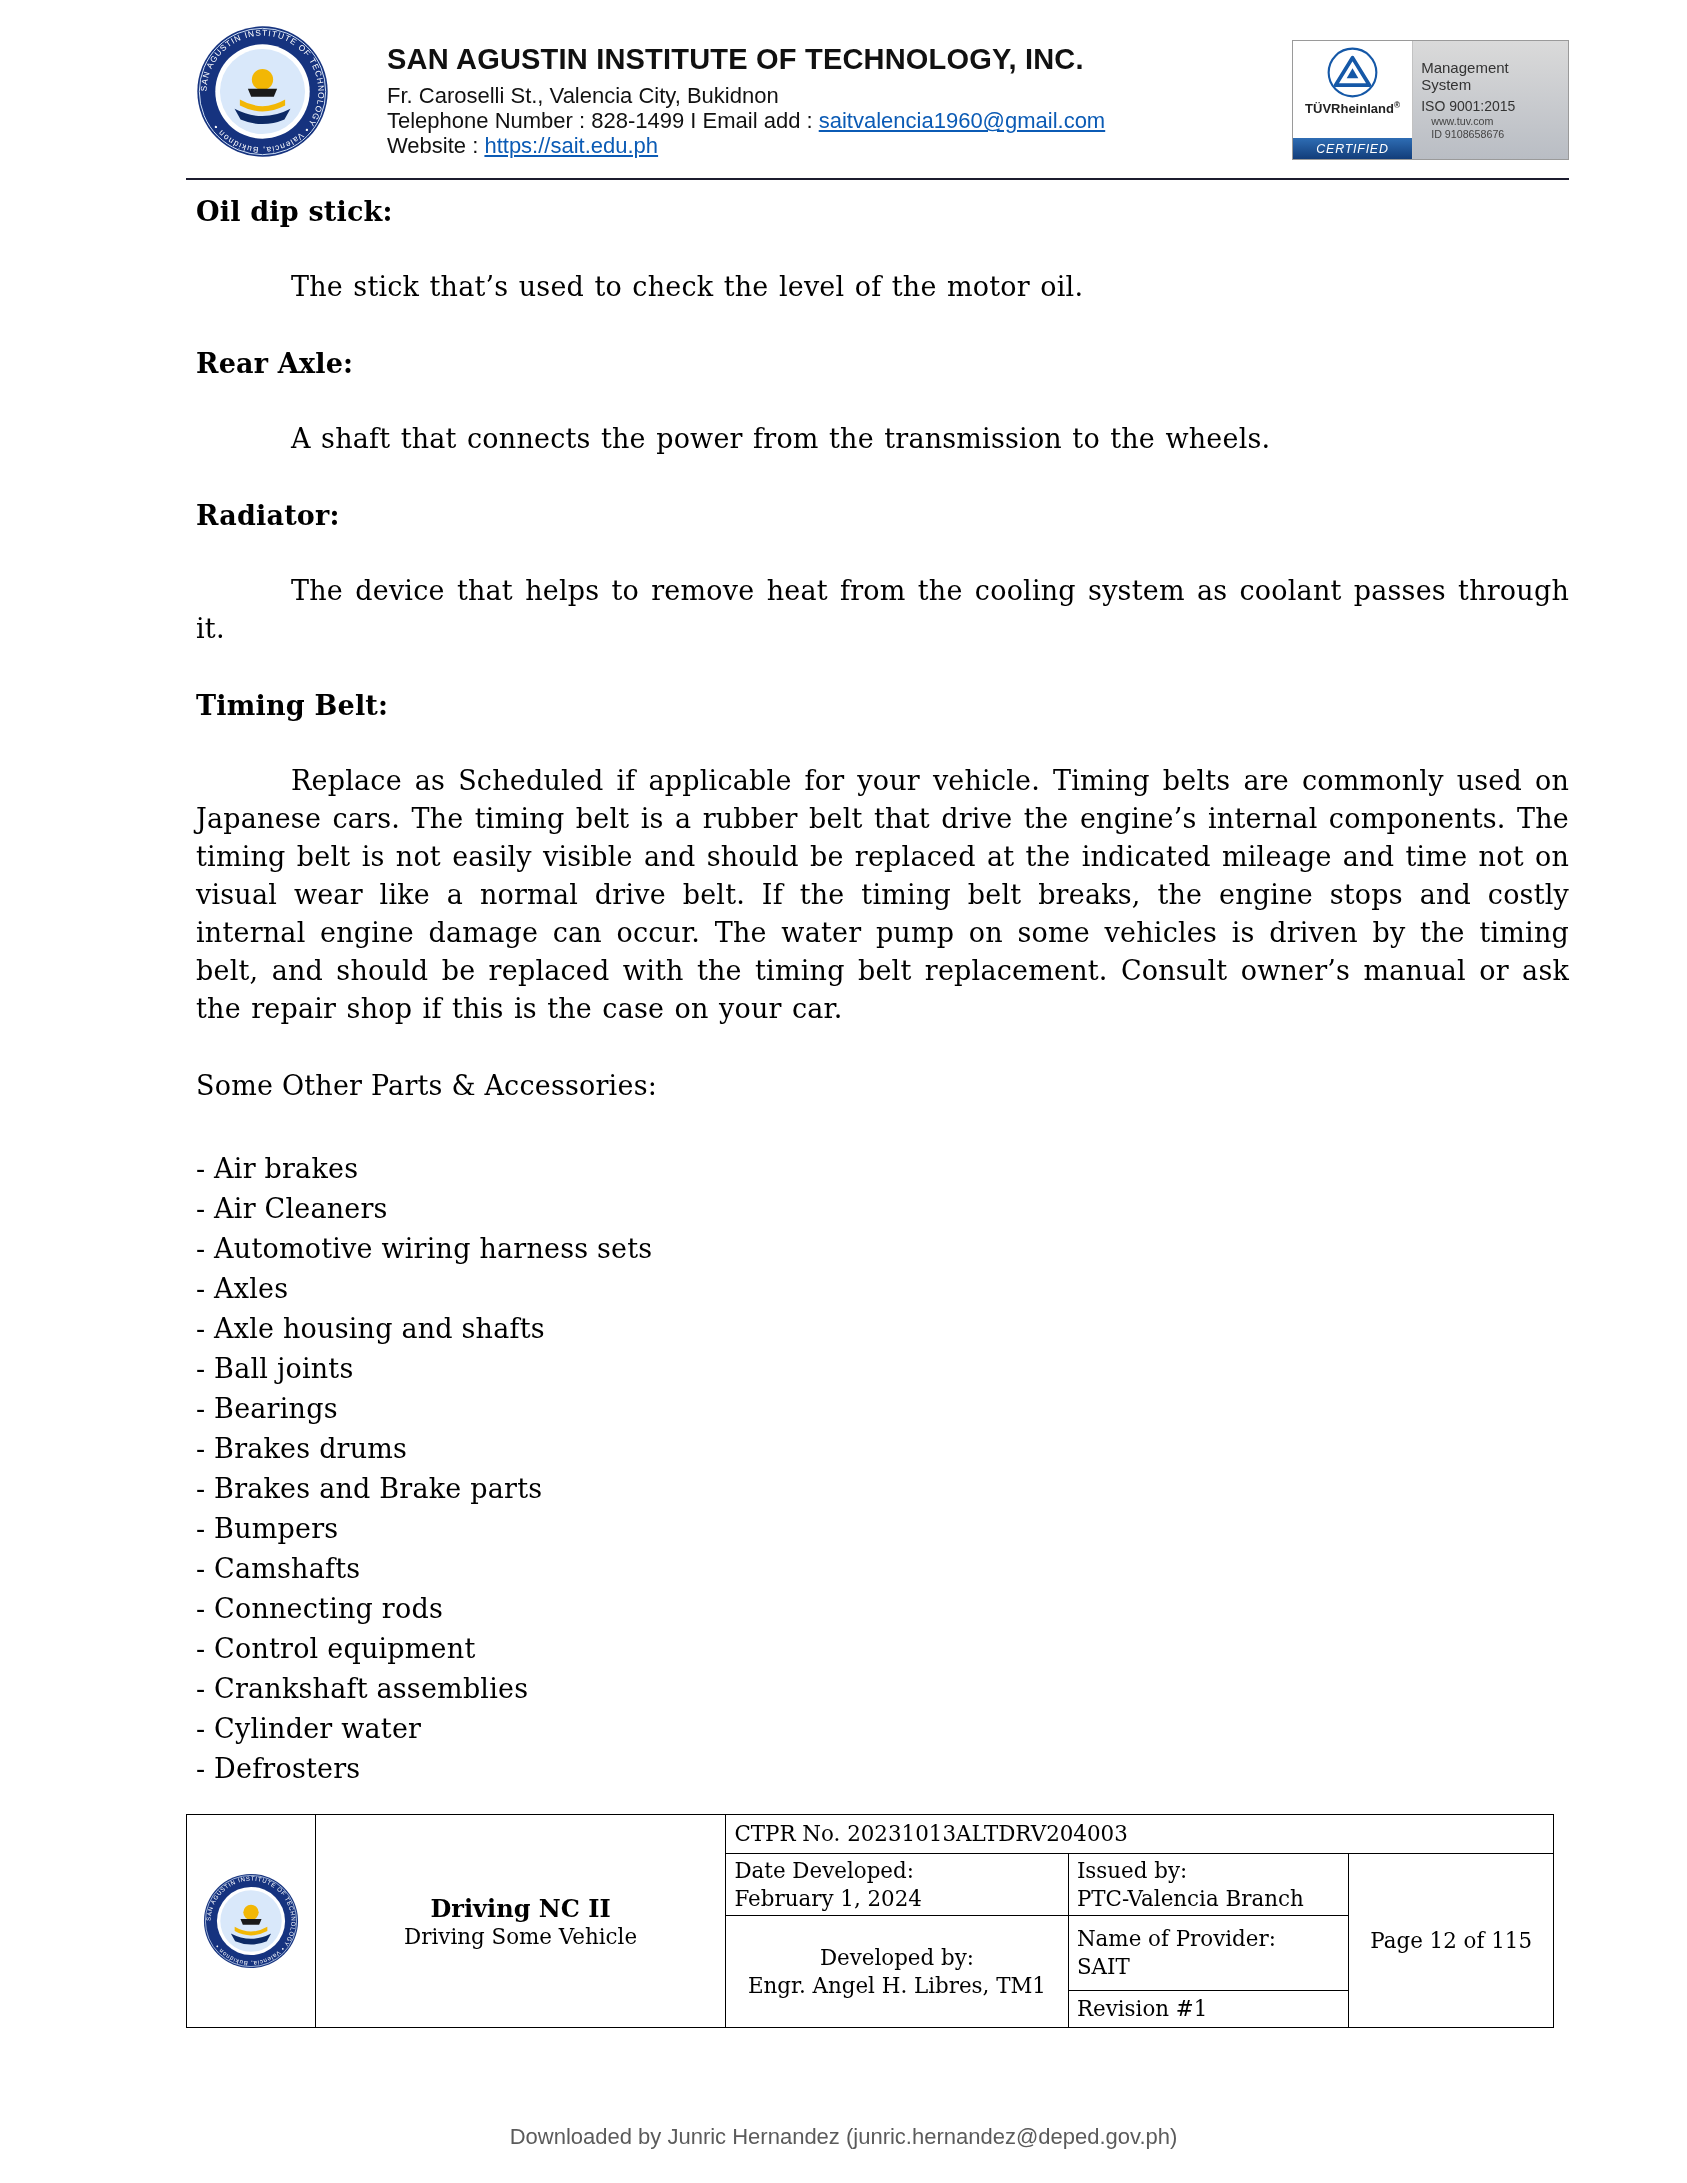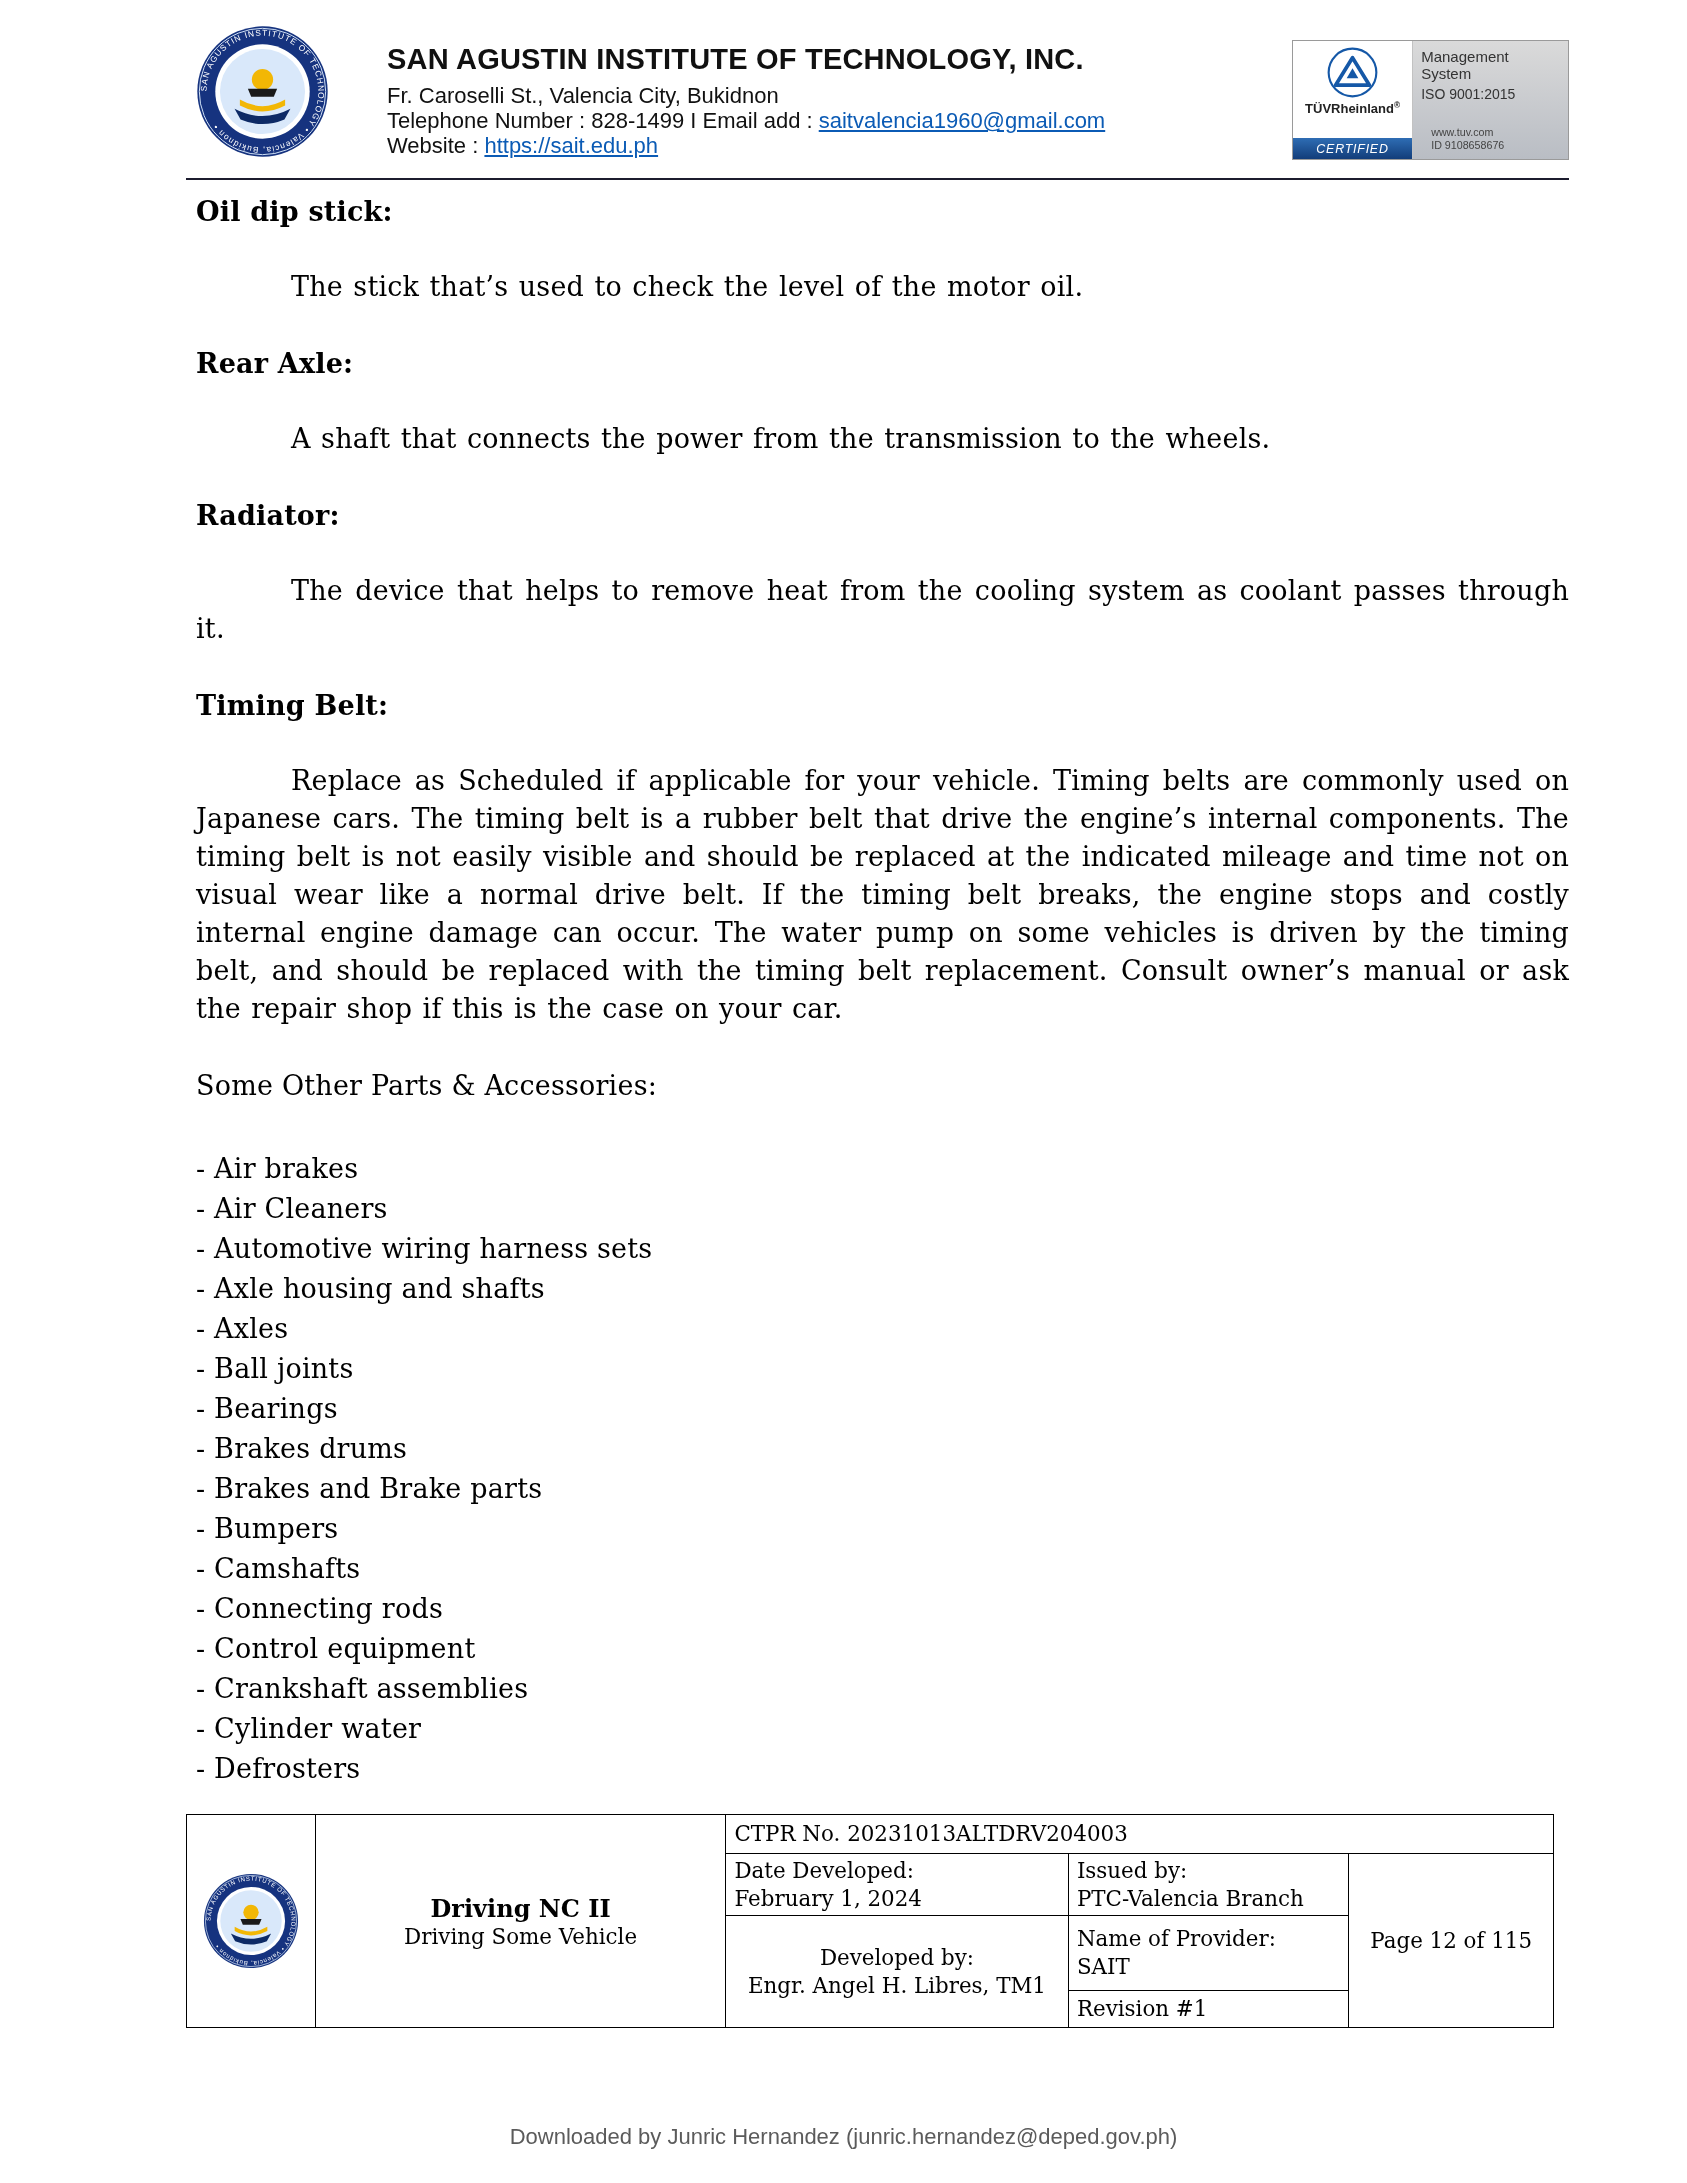--- a/index.html
+++ b/index.html
@@ -34,21 +34,21 @@
   }
   .tuv-left { width: 120px; background: #ffffff; display: flex; flex-direction: column; align-items: center; padding-top: 5px; border-right: 0.8px solid #c2c2c2; }
   .tuv-logo { width: 53px; height: 53px; }
   .tuv-brand { font-size: 13px; font-weight: bold; color: #222; margin-top: 1.6px; white-space: nowrap; }
   .tuv-reg { font-size: 8.2px; vertical-align: super; }
   .tuv-certified {
     margin-top: auto; width: 100%; text-align: center;
     background: linear-gradient(#2e6db4, #123d7a); color: #fff;
     font-size: 12.4px; font-style: italic; letter-spacing: 0.8px; padding: 3.3px 0;
   }
-  .tuv-right { flex: 1; display: flex; flex-direction: column; justify-content: space-between; padding: 6.6px 8.2px; color: #333; }
+  .tuv-right { flex: 1; display: flex; flex-direction: column; justify-content: center; padding: 6.6px 8.2px; color: #333; }
   .tuv-mgmt { font-size: 15px; line-height: 17.3px; }
   .tuv-iso { margin-top: 4.1px; font-size: 14px; }
   .tuv-site { font-size: 10.7px; line-height: 13px; color: #444; margin-left: 10px; }
 
   .header-rule { border: none; border-top: 2.5px solid #1c1c2e; margin: 18px 0 0 -10px; }
 
   
   main { margin-top: 13px; font-size: 27px; line-height: 38px; letter-spacing: 0.2px; }
   .def-heading { font-size: 27px; line-height: 38px; font-weight: bold; margin: 0 0 37px 0; }
   .def-body { margin: 0 0 39px 0; text-indent: 95px; text-align: justify; word-spacing: 1.6px; }
@@ -164,22 +164,22 @@
       <h2 class="def-heading">Timing Belt:</h2>
       <p class="def-body">Replace as Scheduled if applicable for your vehicle. Timing belts are commonly used on Japanese cars. The timing belt is a rubber belt that drive the engine’s internal components. The timing belt is not easily visible and should be replaced at the indicated mileage and time not on visual wear like a normal drive belt. If the timing belt breaks, the engine stops and costly internal engine damage can occur. The water pump on some vehicles is driven by the timing belt, and should be replaced with the timing belt replacement. Consult owner’s manual or ask the repair shop if this is the case on your car.</p>
     </section>
 
     <p class="acc-title">Some Other Parts &amp; Accessories:</p>
 
     <ul class="acc-list">
       <li class="acc-item">- Air brakes</li>
       <li class="acc-item">- Air Cleaners</li>
       <li class="acc-item">- Automotive wiring harness sets</li>
+      <li class="acc-item">- Axles</li>
       <li class="acc-item">- Axle housing and shafts</li>
-      <li class="acc-item">- Axles</li>
       <li class="acc-item">- Ball joints</li>
       <li class="acc-item">- Bearings</li>
       <li class="acc-item">- Brakes drums</li>
       <li class="acc-item">- Brakes and Brake parts</li>
       <li class="acc-item">- Bumpers</li>
       <li class="acc-item">- Camshafts</li>
       <li class="acc-item">- Connecting rods</li>
       <li class="acc-item">- Control equipment</li>
       <li class="acc-item">- Crankshaft assemblies</li>
       <li class="acc-item">- Cylinder water</li>

